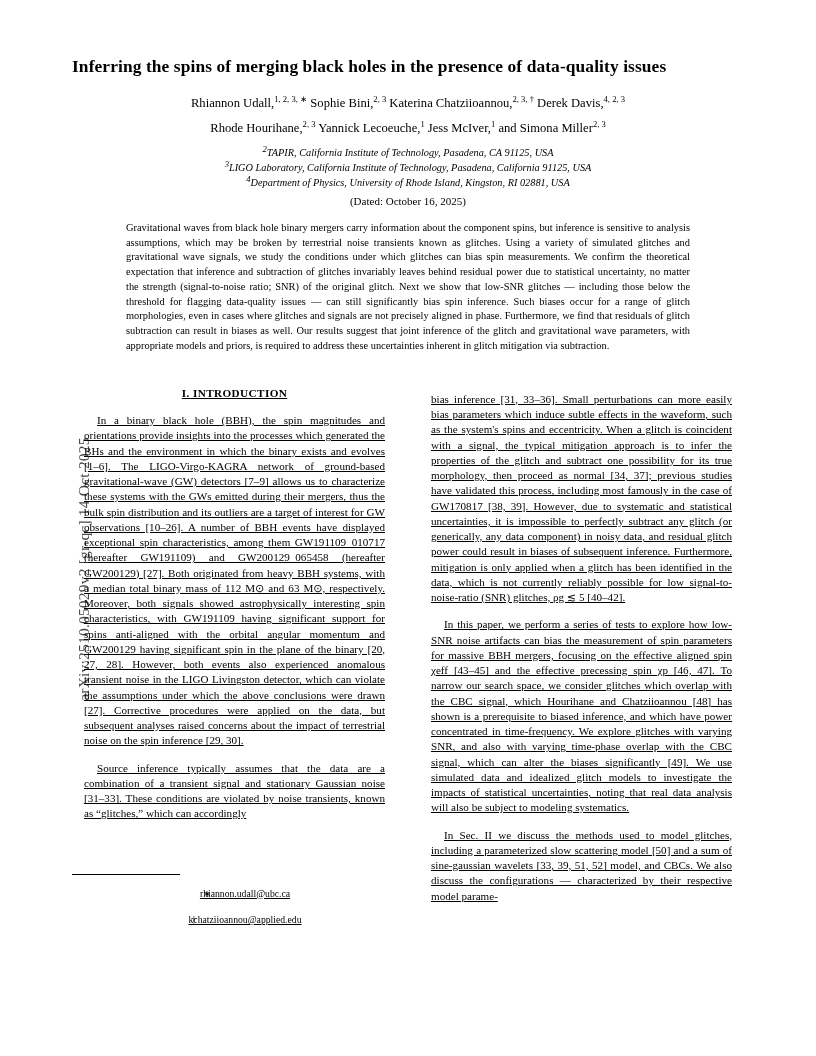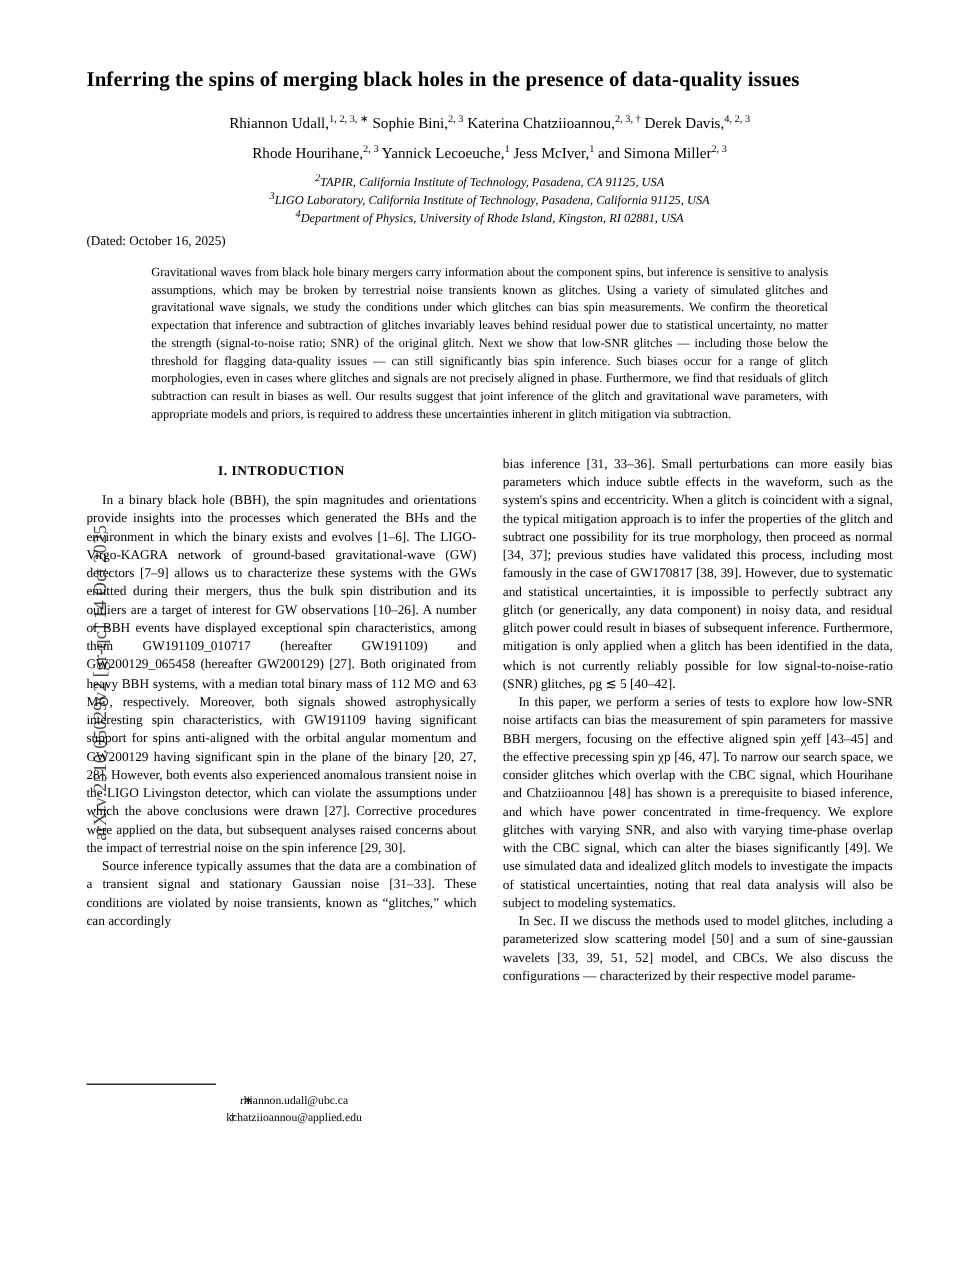--- a/index.html
+++ b/index.html
@@ -57,55 +57,56 @@
     text-align: right;
   }
   .affil {
     text-align: center;
     font-size: 10.3px;
     font-style: italic;
     line-height: 1.46;
     margin: 0;
   }
   .dated {
-    text-align: left;
+    text-align: center;
     font-size: 11px;
     margin-top: 5px;
     margin-bottom: 14px;
   }
   .abstract {
     margin: 0 54px 0 54px;
     font-size: 10.4px;
     line-height: 1.42;
     text-align: justify;
     text-justify: inter-word;
     hyphens: auto;
   }
   .columns {
     display: flex;
     gap: 22px;
     margin-top: 26px;
+    text-decoration: underline;
   }
   .col {
     width: 325px;
     font-size: 11.1px;
     line-height: 1.375;
     text-align: justify;
     hyphens: auto;
   }
   .section-head {
     text-align: center;
     font-size: 11.2px;
     font-weight: bold;
     font-variant: small-caps;
     letter-spacing: 0.4px;
     margin: 6px 0 9px 0;
   }
   .col p {
-    margin: 0;
+    margin: 12px;
     text-indent: 13px;
   }
   .col p.first {
     text-indent: 13px;
   }
   .footnote-rule {
     width: 108px;
     height: 1px;
     background: #000;
     margin: 12px 0 7px 0;

